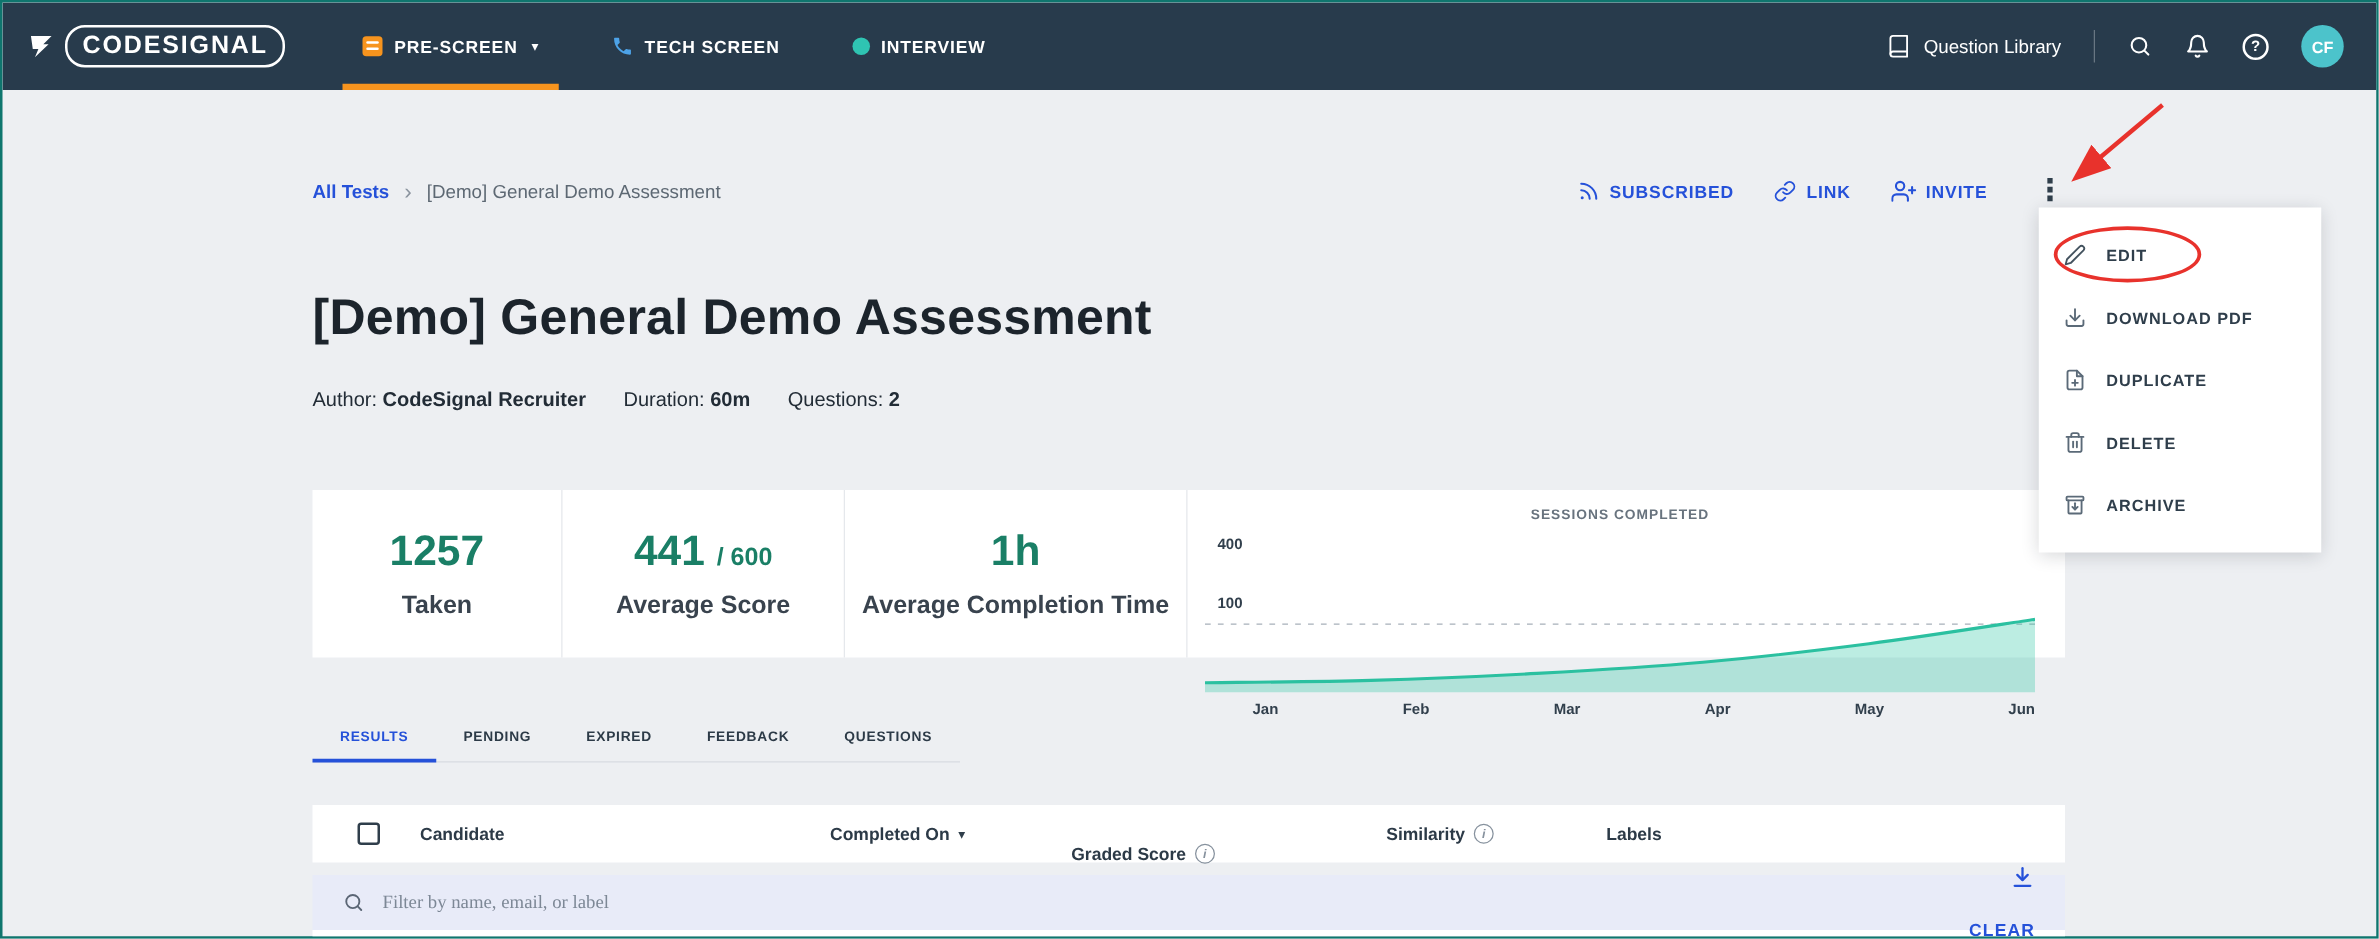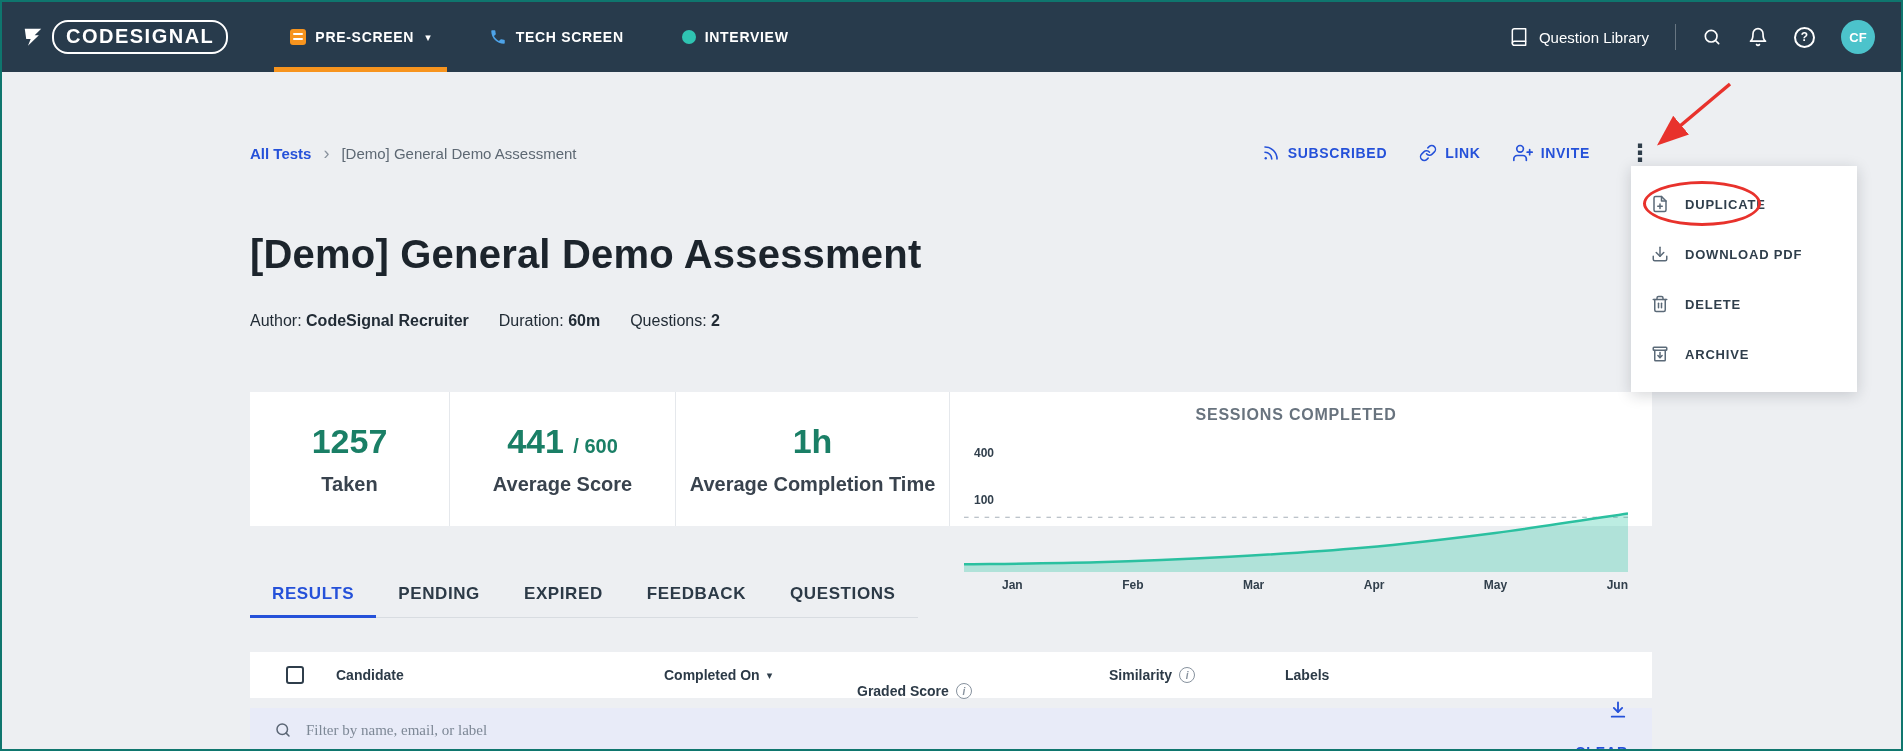--- a/index.html
+++ b/index.html
@@ -43,32 +43,32 @@
   .meta-item b { font-weight:700; }
 
   
   .stats-card { margin-top:60px; height:134px; background:#fff; display:flex; }
   .stat { display:flex; flex-direction:column; align-items:center; justify-content:center; gap:12px; border-right:1px solid #e5e8ec; }
   .stat:nth-child(1){ width:200px; } .stat:nth-child(2){ width:226px; } .stat:nth-child(3){ width:274px; }
   .stat-value { color:#1a7f66; font-size:34px; font-weight:700; }
   .stat-value .small-part { font-size:20px; font-weight:600; }
   .stat-label { color:#39434e; font-size:20px; font-weight:700; }
   .chart-cell { flex:1; padding:14px 24px 6px 14px; display:flex; flex-direction:column; }
-  .chart-title { text-align:center; color:#68737e; font-size:16px; font-weight:700; letter-spacing:0.8px; margin-bottom:20px; }
+  .chart-title { text-align:center; color:#68737e; font-size:11px; font-weight:700; letter-spacing:0.8px; margin-bottom:8px; }
   .chart-body { display:flex;flex-direction:column; }
   .y-ticks { position:relative; width:38px; height:64px; }
   .y-ticks span { position:absolute; right:8px; font-size:12px; font-weight:700; color:#313f4c; }
   .chart-svg-wrap { flex:1; height:64px; }
   .chart-svg-wrap svg { width:100%; height:64px; display:block; }
   .x-labels { margin-left:38px; display:flex; justify-content:space-between; margin-top:6px; }
   .x-labels span { font-size:12px; font-weight:700; color:#313f4c; }
 
   
   .tabs { margin-top:50px; display:flex; width:max-content; border-bottom:1px solid #d8dce1; }
-  .tab { padding:8px 22px 13px; font-size:17px; font-weight:700; letter-spacing:0.6px; color:#2c3a47; cursor:pointer; position:relative; }
+  .tab { padding:8px 22px 13px; font-size:11px; font-weight:700; letter-spacing:0.6px; color:#2c3a47; cursor:pointer; position:relative; }
   .tab.active { color:#2551d9; }
   .tab.active::after { content:""; position:absolute; left:0; right:0; bottom:-1px; height:3px; background:#2551d9; }
 
   
   .table-header { margin-top:34px; height:46px; background:#fff; display:flex; align-items:center; font-size:14px; font-weight:700; color:#2c3a47; }
   .th-check { width:86px; padding-left:36px; }
   .checkbox { width:18px; height:18px; border:2px solid #2f3e4b; border-radius:3px; background:#fff; cursor:pointer; }
   .th-candidate { width:328px; } .th-completed { width:193px; } .th-graded { width:252px;margin-top:32px; } .th-similarity { width:176px; } .th-labels { flex:1; }
   .th-inner { display:flex; align-items:center; gap:7px; }
   .sort-caret { font-size:11px; color:#2f3e4b; cursor:pointer; }
@@ -278,35 +278,41 @@
           </svg>
         <span class="clear-lbl">CLEAR</span>
       </div>
     </div>
     <div class="below-strip"></div>
 
   </main>
 
   <div class="dropdown">
     <div class="menu-item">
+      <svg width="18" height="18" viewBox="0 0 24 24" fill="none" stroke="#44535f" stroke-width="2" stroke-linecap="round" stroke-linejoin="round">
+          <path d="M17 3a2.83 2.83 0 0 1 4 4L7.5 20.5 2 22l1.5-5.5L17 3z"></path>
+        </svg>
+      <span>EDIT</span>
+    </div>
+    <div class="menu-item">
+      <svg width="18" height="18" viewBox="0 0 24 24" fill="none" stroke="#5b6a78" stroke-width="2" stroke-linecap="round" stroke-linejoin="round">
+          <path d="M21 15v4a2 2 0 0 1-2 2H5a2 2 0 0 1-2-2v-4"></path>
+          <polyline points="7 10 12 15 17 10"></polyline>
+          <line x1="12" y1="3" x2="12" y2="15"></line>
+        </svg>
+      <span>DOWNLOAD PDF</span>
+    </div>
+    <div class="menu-item">
       <svg width="18" height="18" viewBox="0 0 24 24" fill="none" stroke="#5b6a78" stroke-width="2" stroke-linecap="round" stroke-linejoin="round">
           <path d="M14 2H6a2 2 0 0 0-2 2v16a2 2 0 0 0 2 2h12a2 2 0 0 0 2-2V8z"></path>
           <polyline points="14 2 14 8 20 8"></polyline>
           <line x1="12" y1="12" x2="12" y2="18"></line>
           <line x1="9" y1="15" x2="15" y2="15"></line>
         </svg>
       <span>DUPLICATE</span>
-    </div>
-    <div class="menu-item">
-      <svg width="18" height="18" viewBox="0 0 24 24" fill="none" stroke="#5b6a78" stroke-width="2" stroke-linecap="round" stroke-linejoin="round">
-          <path d="M21 15v4a2 2 0 0 1-2 2H5a2 2 0 0 1-2-2v-4"></path>
-          <polyline points="7 10 12 15 17 10"></polyline>
-          <line x1="12" y1="3" x2="12" y2="15"></line>
-        </svg>
-      <span>DOWNLOAD PDF</span>
     </div>
     <div class="menu-item">
       <svg width="18" height="18" viewBox="0 0 24 24" fill="none" stroke="#5b6a78" stroke-width="2" stroke-linecap="round" stroke-linejoin="round">
           <polyline points="3 6 5 6 21 6"></polyline>
           <path d="M19 6v14a2 2 0 0 1-2 2H7a2 2 0 0 1-2-2V6m3 0V4a2 2 0 0 1 2-2h4a2 2 0 0 1 2 2v2"></path>
           <line x1="10" y1="11" x2="10" y2="17"></line>
           <line x1="14" y1="11" x2="14" y2="17"></line>
         </svg>
       <span>DELETE</span>
     </div>

